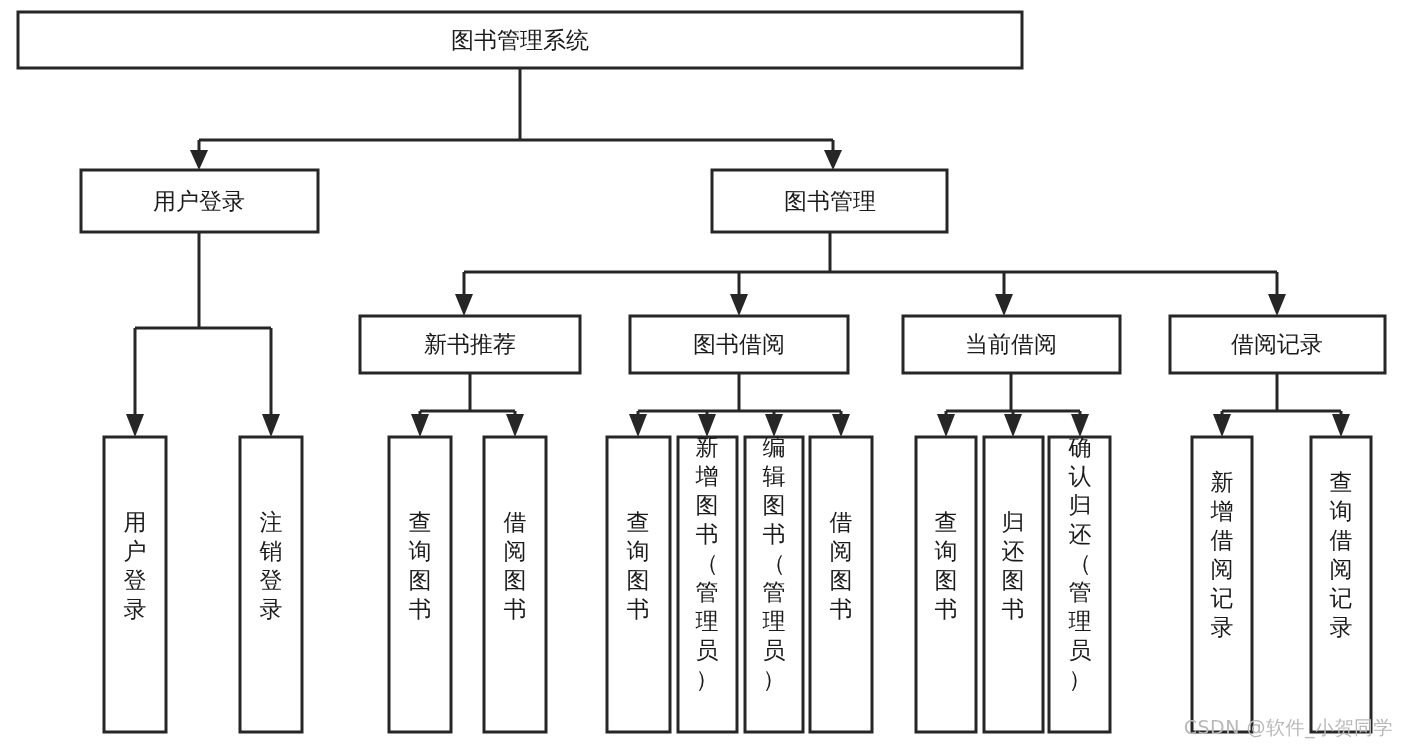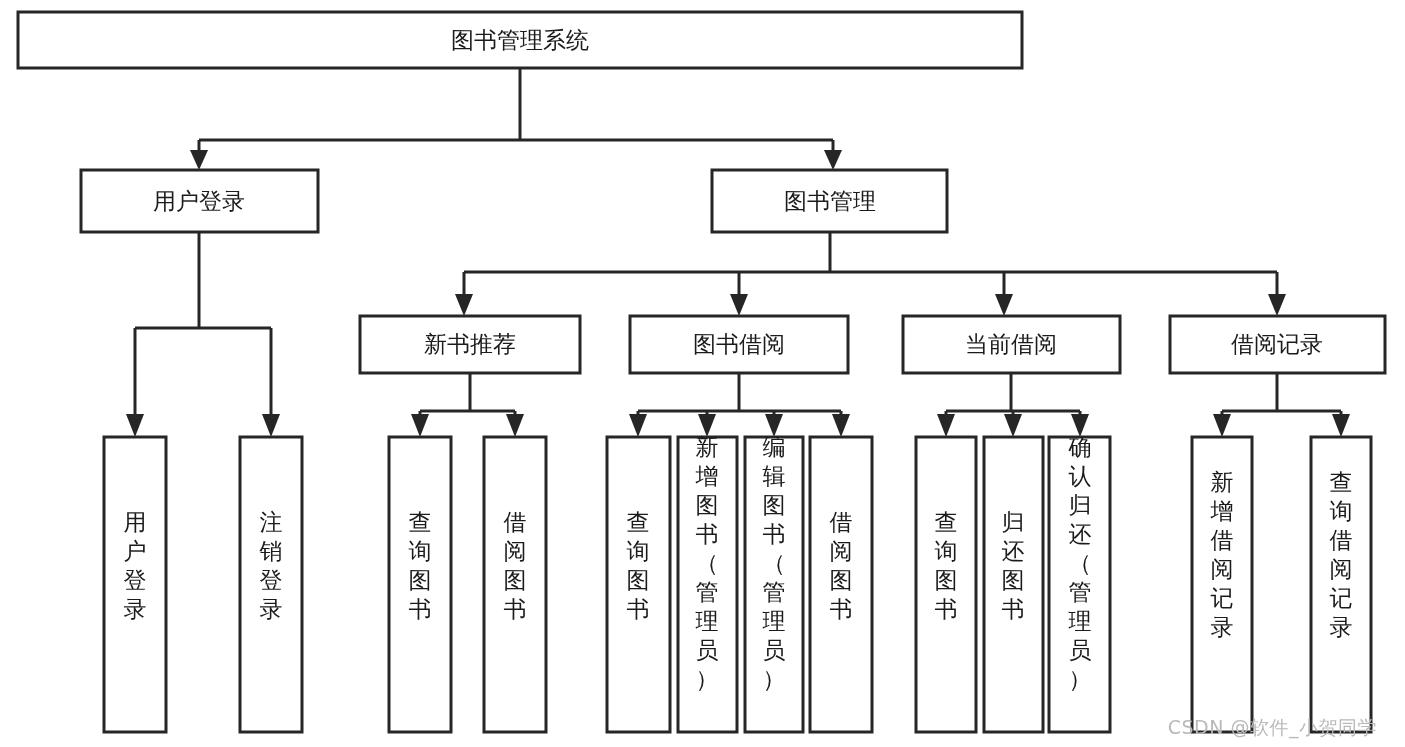--- a/index.html
+++ b/index.html
@@ -50,21 +50,21 @@
     dominant-baseline: middle;
   }
   .node-label-v {
     fill: #1b1b1b;
     font-family: "DejaVu Sans", "Liberation Sans", sans-serif;
     font-size: 23px;
     text-anchor: middle;
   }
   .watermark {
     position: absolute;
-    right: 28px;
+    right: 12px;
     bottom: 6px;
     font-family: "DejaVu Sans", "Liberation Sans", sans-serif;
     font-size: 19px;
     color: #b9b9b9;
     white-space: nowrap;
     letter-spacing: 0.5px;
     pointer-events: none;
   }
 </style>
 </head>

